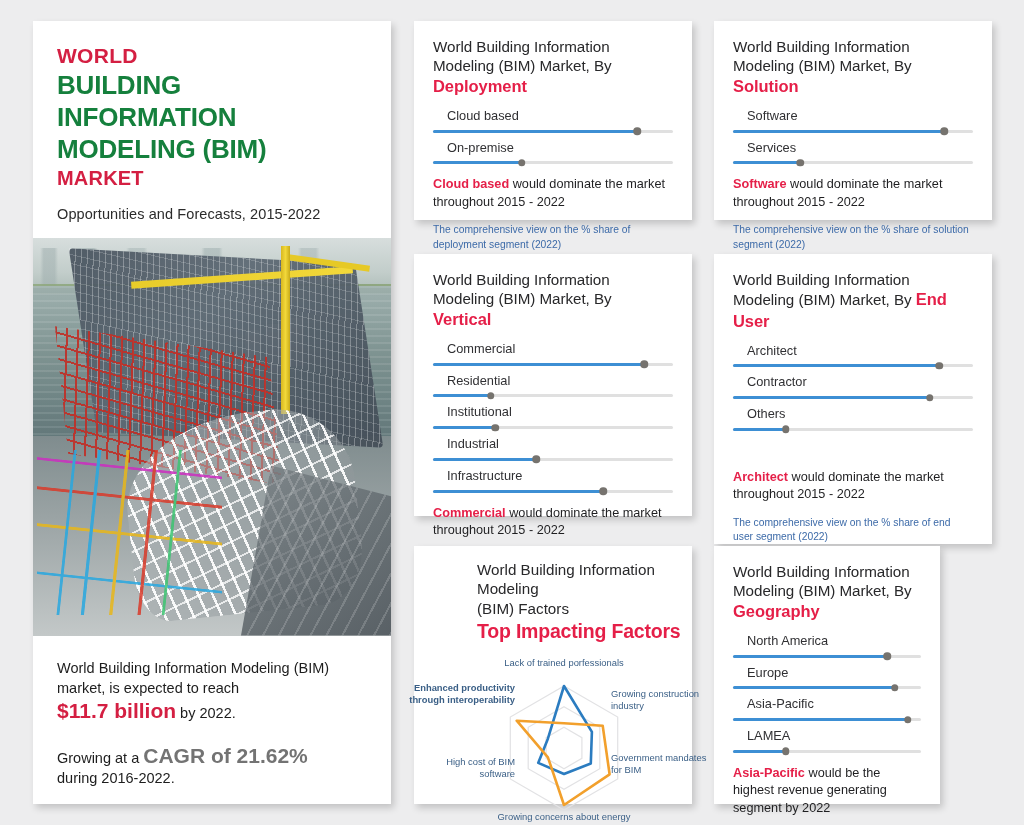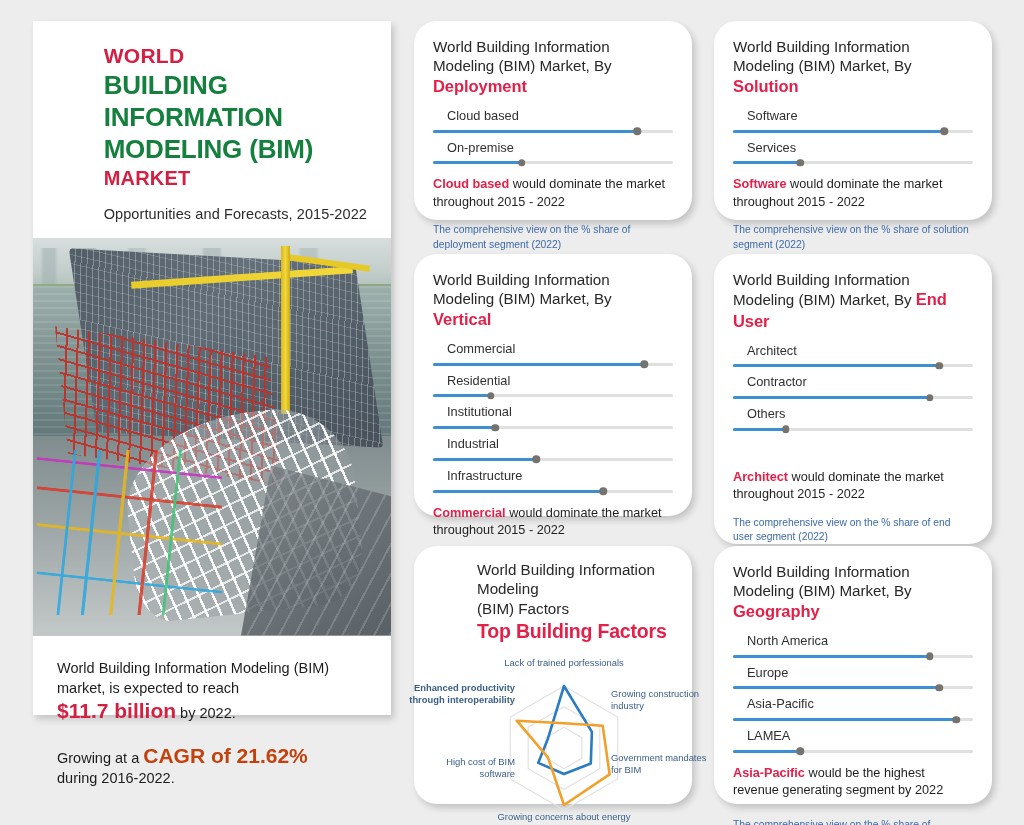--- a/index.html
+++ b/index.html
@@ -21,25 +21,24 @@
 
   .card {
     position: absolute;
     background: #ffffff;
     box-shadow: 3px 4px 7px rgba(0,0,0,0.18);
   }
 
   
   #hero-card {
     left: 33px; top: 21px;
-    width: 358px; height: 694px;
+    width: 358px; height: 783px;
     display: flex;
     flex-direction: column;
     background: #ffffff;
-    align-items: flex-end;
   }
 
   .hero-title-block {
     padding: 23px 24px 16px 24px;
     flex: 0 0 auto;
   }
   .t-world {
     color: #d41f42;
     font-size: 21px;
     font-weight: bold;
@@ -178,25 +177,25 @@
     background: repeating-linear-gradient(118deg, rgba(255,255,255,.17) 0 2px, transparent 2px 14px);
   }
 
   .hero-text-block {
     padding: 22px 24px 0 24px;
     flex: 1 1 auto;
   }
   .ht-line { font-size: 14.5px; color: #1d1d1d; line-height: 1.42; }
   .ht-big { font-size: 21px; font-weight: bold; color: #d41f42; }
   .ht-mid { font-size: 14.5px; color: #1d1d1d; margin-top: 29px; }
-  .ht-cagr { font-size: 21px; font-weight: bold; color: #c2410c; }
+  .ht-cagr { font-size: 21px; font-weight: bold; color: #737373; }
   .ht-gap { height: 21px; }
 
   
-  .seg-card { padding: 16px 19px 12px 19px; border-radius: 23px; }
+  .seg-card { padding: 16px 19px 12px 19px; }
 
   .seg-title {
     font-size: 15.2px;
     color: #28282a;
     line-height: 1.28;
     letter-spacing: -0.05px;
   }
   .seg-title .accent {
     color: #e51f48;
     font-weight: bold;
@@ -454,21 +453,21 @@
     <div class="seg-note" style="margin-top:38px;">
       <span class="dom">Architect</span><span> would dominate the market throughout 2015 - 2022</span>
     </div>
     <div class="seg-foot">The comprehensive view on the % share of end user segment (2022)</div>
   </div>
 
   <div class="card seg-card" id="card-radar" style="left:414px; top:546px; width:278px; height:258px; padding:14px 8px 10px 19px;">
     <div class="radar-title">
       <span>World Building Information Modeling</span><br>
       <span>(BIM) Factors</span>
-      <span class="radar-accent">Top Building Factors</span>
+      <span class="radar-accent">Top Impacting Factors</span>
     </div>
 
     <div class="radar-wrap">
       <svg class="radar-svg" width="262" height="180" viewBox="0 0 262 180">
         <g id="radar-grid">
             <polygon points="131.0,30.0 184.7,61.0 184.7,123.0 131.0,154.0 77.3,123.0 77.3,61.0" fill="none" stroke="#e2e2e4" stroke-width="1.2"></polygon>
             <polygon points="131.0,50.7 166.8,71.3 166.8,112.7 131.0,133.3 95.2,112.7 95.2,71.3" fill="none" stroke="#e2e2e4" stroke-width="1.2"></polygon>
             <polygon points="131.0,71.3 148.9,81.7 148.9,102.3 131.0,112.7 113.1,102.3 113.1,81.7" fill="none" stroke="#e2e2e4" stroke-width="1.2"></polygon>
           </g>
         <g id="radar-series">
@@ -489,21 +488,21 @@
         <span class="legend-label">2015</span>
         <span class="legend-bar" id="legend-bar-2015" style="background: rgb(43, 124, 192);"></span>
       </div>
       <div class="legend-item">
         <span class="legend-label">2022</span>
         <span class="legend-bar" id="legend-bar-2022" style="background: rgb(242, 160, 44);"></span>
       </div>
     </div>
   </div>
 
-  <div class="card seg-card" id="card-geography" style="left:714px; top:546px; width:278px; height:258px;">
+  <div class="card seg-card" id="card-geography" style="left:714px; top:546px; width:226px; height:258px;">
     <div class="seg-title">
       <span>World Building Information Modeling (BIM) Market, By </span><span class="accent">Geography</span>
     </div>
     <div class="sliders">
         <div class="slider-row">
           <div class="slider-label">North America</div>
           <div class="track">
             <div class="fill" style="width: 82%; background: rgb(61, 143, 212);"></div>
             <div class="knob" style="left: 82%; background: rgb(118, 115, 110);"></div>
           </div>

